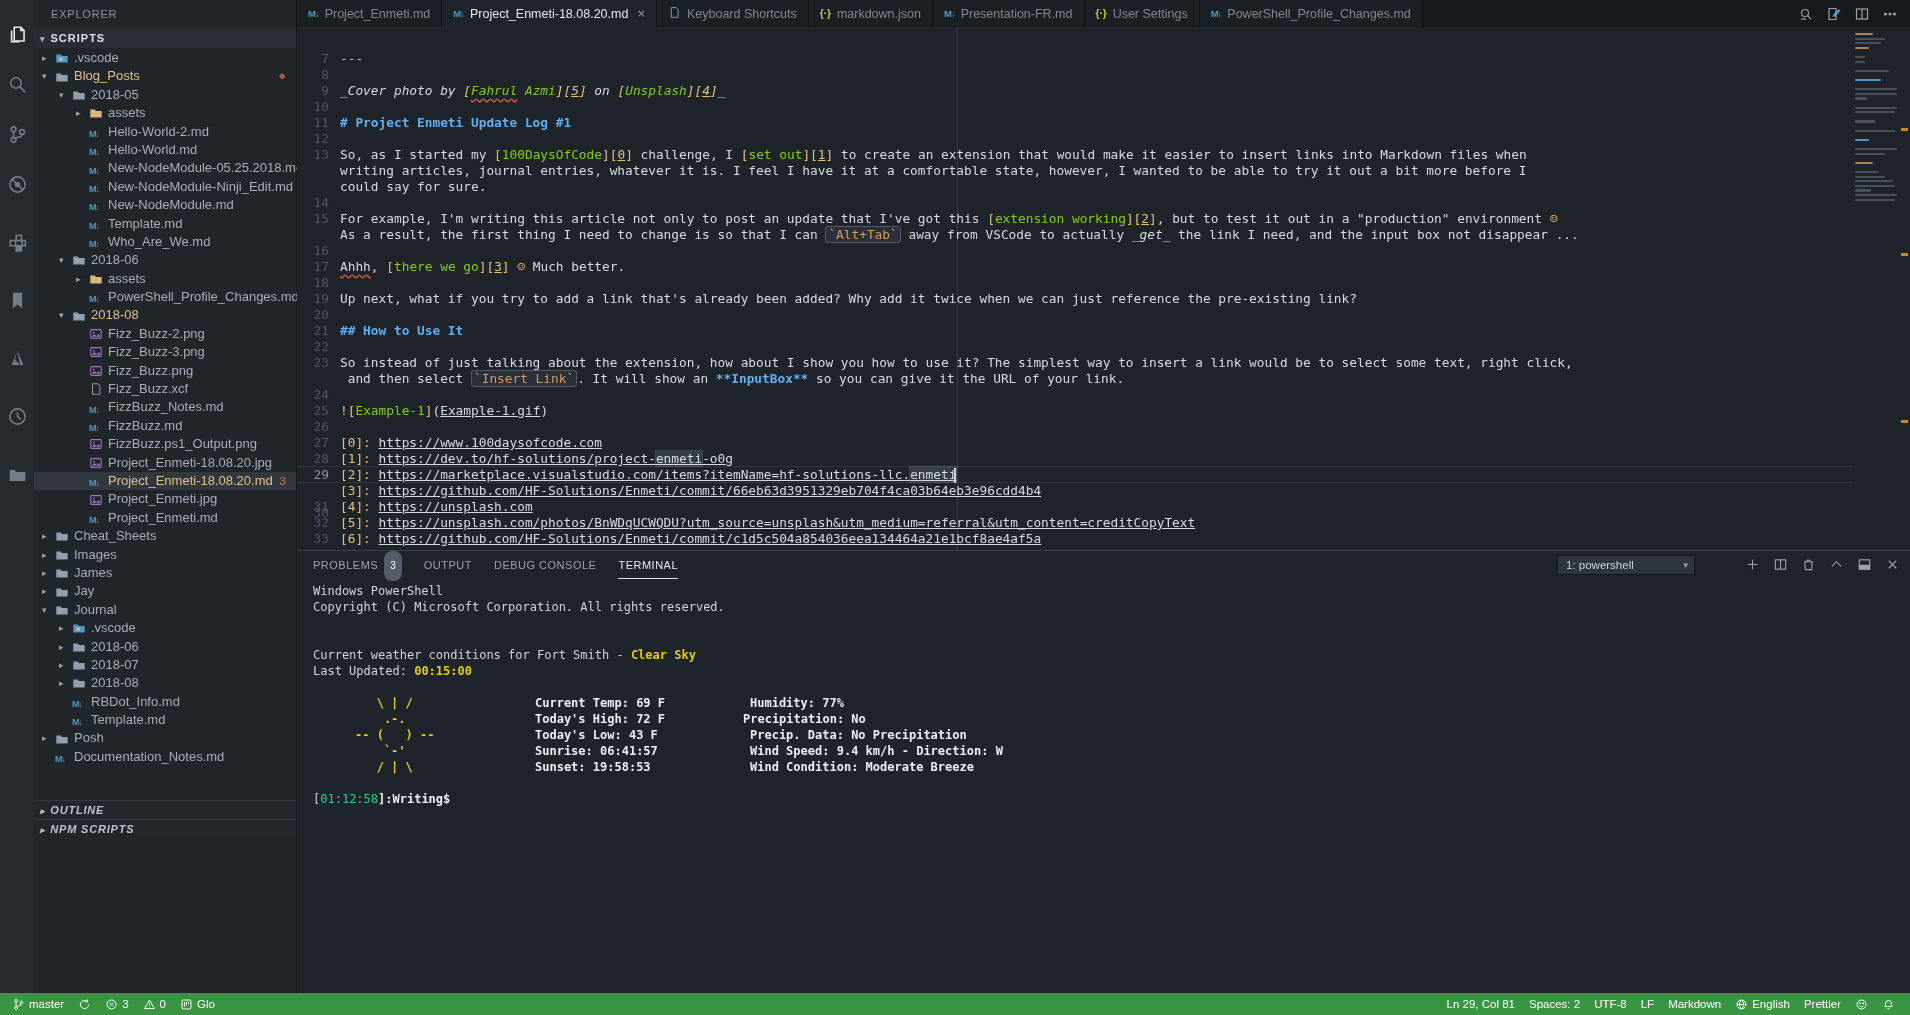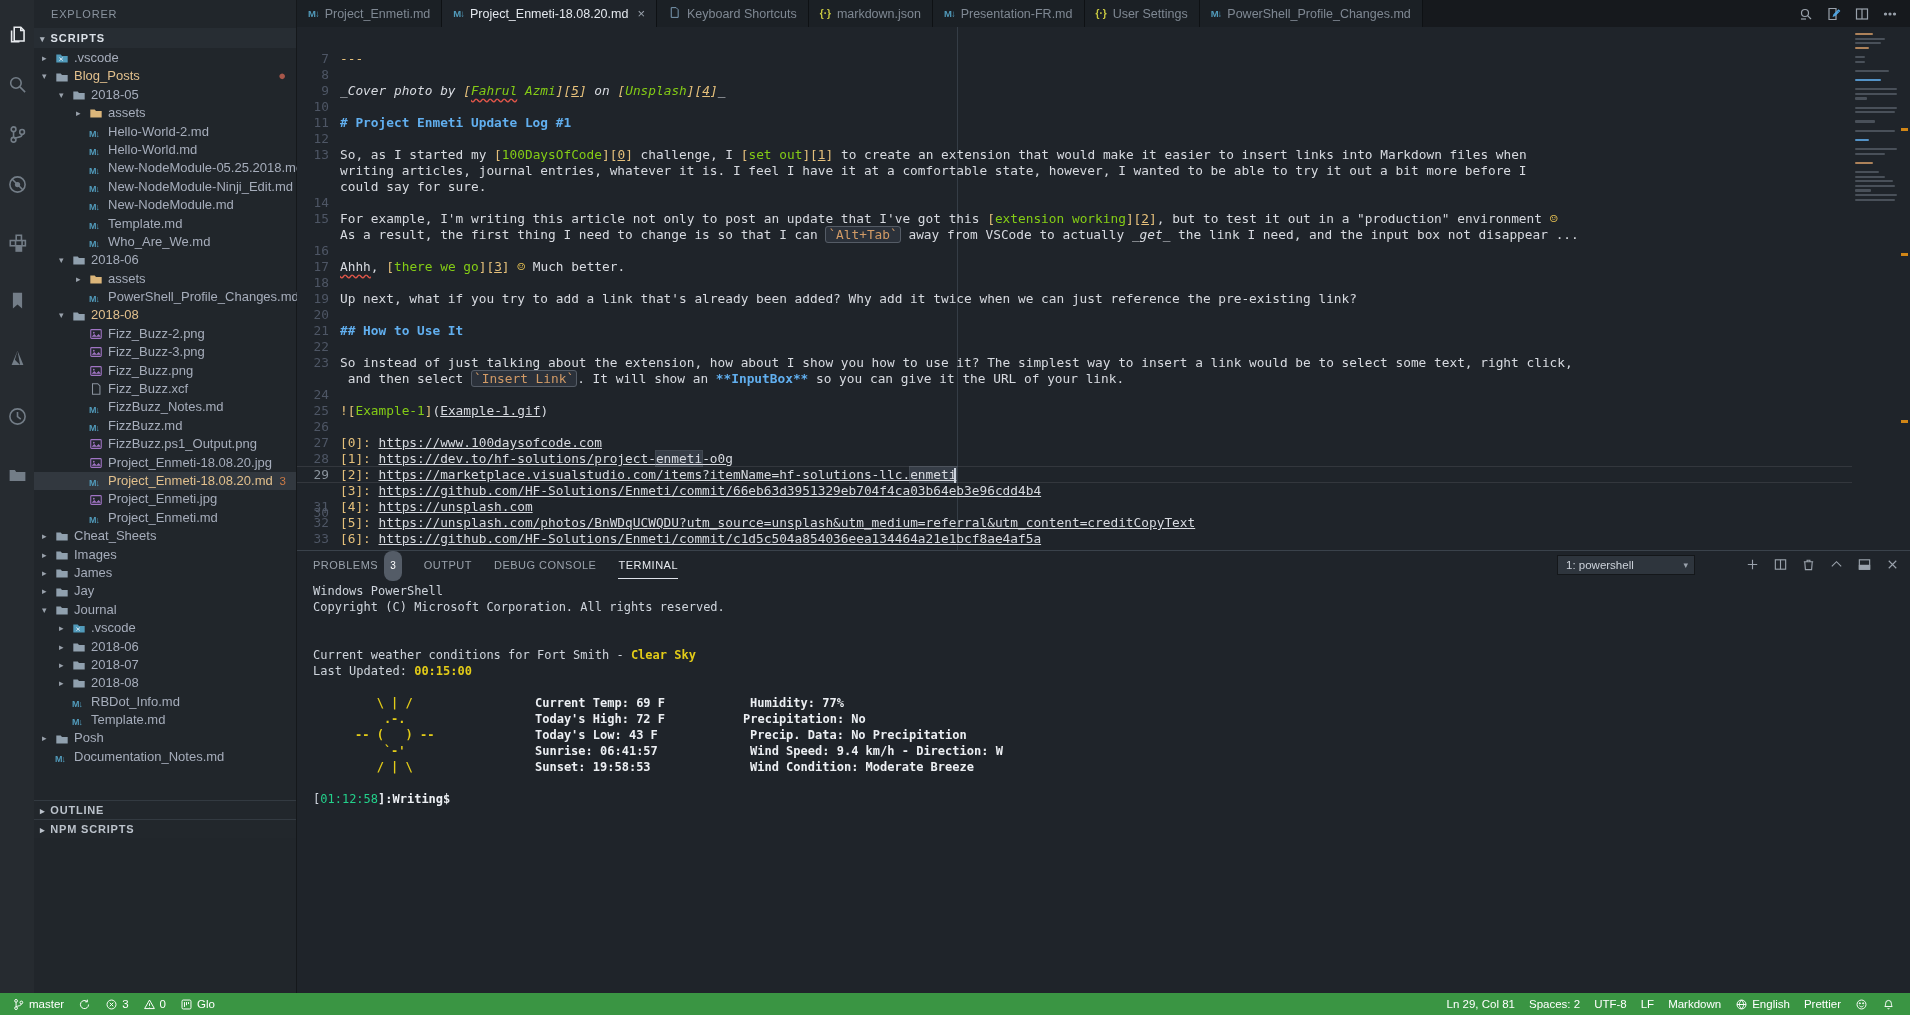--- a/index.html
+++ b/index.html
@@ -22,21 +22,21 @@
   .trow { position:relative; height:18.4px; line-height:18.4px; font-size:13px; color:#a6adbb; white-space:nowrap; cursor:pointer; }
   .trow.sel { background:#32383f; }
   .trow.mod { color:#e2c08d; }
   .trow .arrow { position:absolute; font-size:9px; color:#9aa2ac; top:0; }
   .trow .ficon { position:absolute; top:2.2px; width:14px; height:14px; font-size:9px; }
   .trow .lbl { position:absolute; top:0; }
   .trow .badge { position:absolute; right:10px; color:#cc7a45; font-size:11.5px; }
   .trow .dot { position:absolute; right:10px; color:#a8574a; font-size:13px; }
   .mdicon { color:#519aba; font-weight:bold; font-size:9.5px; letter-spacing:-1px; }
   .jsonicon { color:#cbcb41; font-weight:bold; font-size:10px; }
-  .bottom-sec { position:absolute; left:0; width:100%; height:19px; line-height:19px; border-top:1px solid #333a41; color:#bcc3cc; font-size:11px; font-weight:bold; letter-spacing:.8px; background:#22272c; }
+  .bottom-sec { position:absolute; left:0; width:100%; height:19px; line-height:19px; border-top:1px solid #333a41; color:#bcc3cc; font-size:11px; font-weight:bold; letter-spacing:.8px; background:#22272c;font-style:italic; }
   .bottom-sec .arrow { margin:0 5px 0 6px; font-size:9px; }
 
   
   #tabbar { left:297px; top:0; width:1613px; height:27px; background:#16191d; display:flex; }
   .tab { height:27px; display:flex; align-items:center; padding:0 11px; background:#1b2025; border-right:1px solid #0e1114; color:#7f8893; font-size:12.5px; white-space:nowrap; cursor:pointer; }
   .tab.active { background:#1f242a; color:#e4e8ee; }
   .tab .ticon { margin-right:6px; }
   .tab .close { margin-left:9px; font-size:13px; color:#9aa2ac; }
   #editor-actions { position:absolute; right:12px; top:0; height:27px; display:flex; align-items:center; gap:12px; color:#9aa2ac; }
   #editor-actions svg { width:16px; height:16px; cursor:pointer; }

